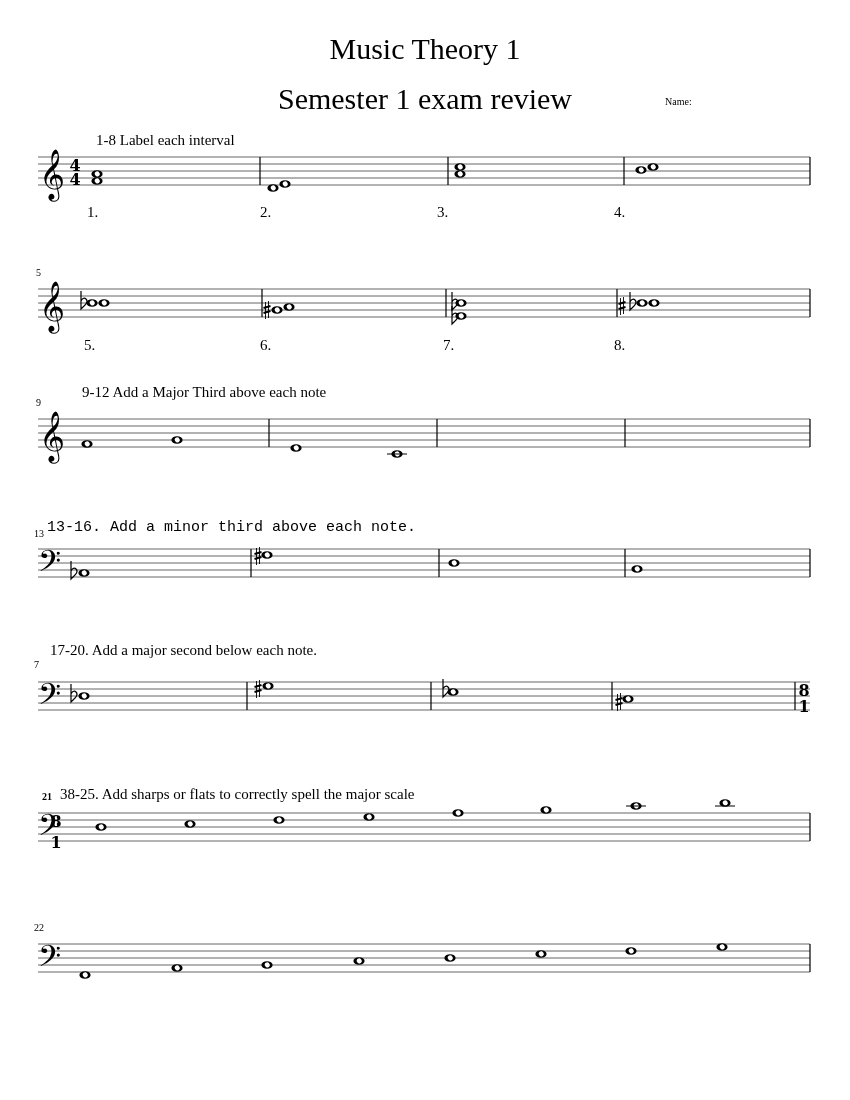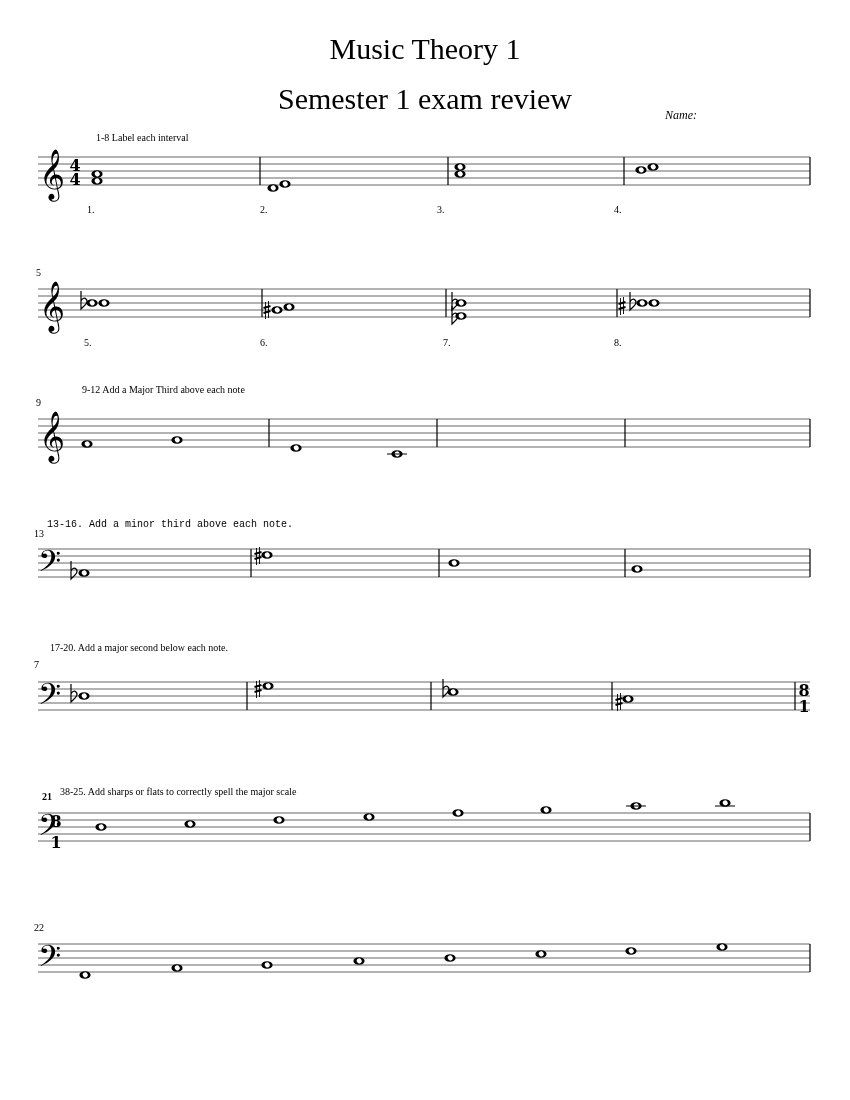--- a/index.html
+++ b/index.html
@@ -1,28 +1,28 @@
 <!DOCTYPE html>
 <html><head>
 <meta charset="utf-8">
 <style>
   html,body{margin:0;padding:0;background:#fff;}
   body{width:850px;height:1100px;position:relative;overflow:hidden;font-family:"Liberation Serif",serif;color:#000;}
   .title{position:absolute;left:0;width:850px;text-align:center;font-size:30px;line-height:34px;}
   .abs{position:absolute;white-space:nowrap;}
-  .lbl{font-size:10px;}
+  .lbl{font-size:15px;}
   .mnum{font-size:10px;}
   svg{position:absolute;left:0;top:0;}
 </style>
 </head>
 <body>
 
 <div class="title" style="top:32px;">Music Theory 1</div>
 <div class="title" style="top:82px;">Semester 1 exam review</div>
-<div class="abs lbl" style="left:665px;top:108px;font-size:12px;font-style:italic;">Name:</div>
+<div class="abs lbl" style="left:665px;top:96px;font-size:10px;">Name:</div>
 
 <div class="abs lbl" style="left:96px;top:132px;">1-8 Label each interval</div>
 <div class="abs lbl" style="left:87px;top:204px;">1.</div>
 <div class="abs lbl" style="left:260px;top:204px;">2.</div>
 <div class="abs lbl" style="left:437px;top:204px;">3.</div>
 <div class="abs lbl" style="left:614px;top:204px;">4.</div>
 
 <div class="abs mnum" style="left:36px;top:267px;">5</div>
 <div class="abs lbl" style="left:84px;top:337px;">5.</div>
 <div class="abs lbl" style="left:260px;top:337px;">6.</div>

